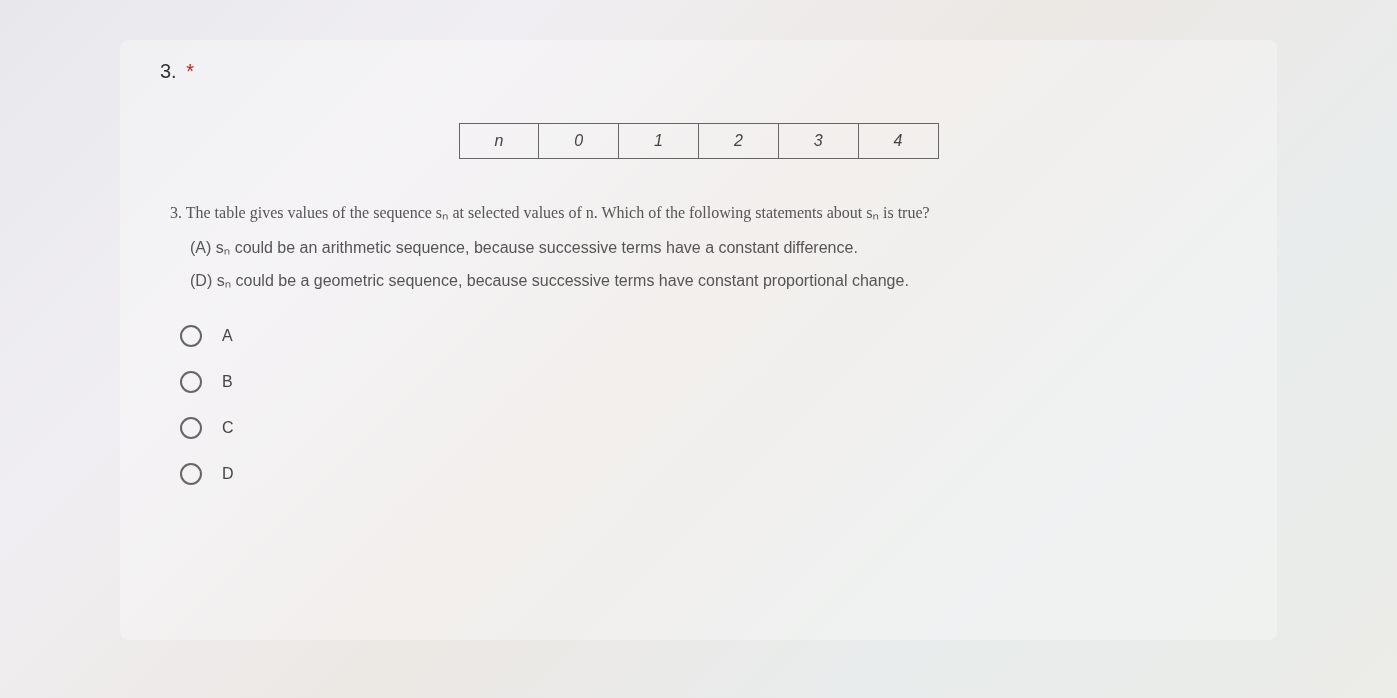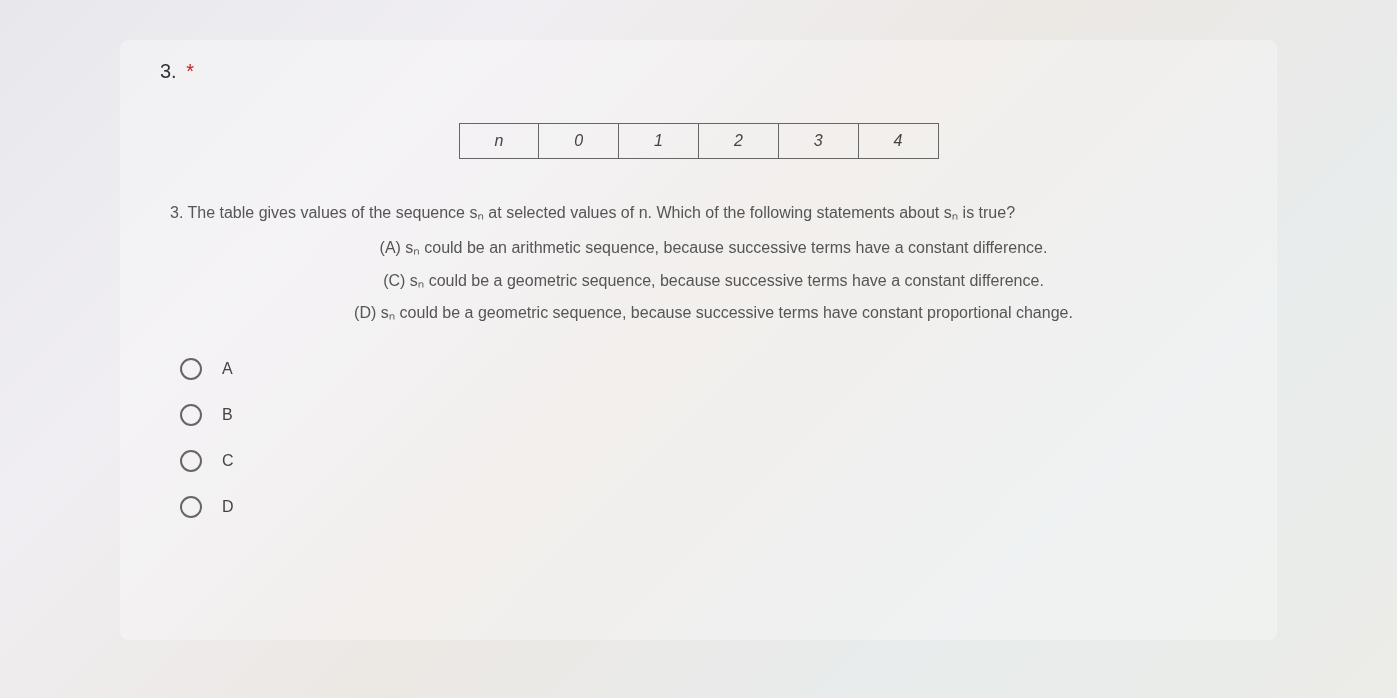--- a/index.html
+++ b/index.html
@@ -49,25 +49,25 @@
     }
     .question-text {
       font-size: 16px;
       color: #555;
       line-height: 1.8;
       margin-bottom: 30px;
       padding-left: 10px;
     }
     .question-prompt {
       margin-bottom: 6px;
+      font-family: Liberation Serif, serif;
     }
     .option-line {
       padding-left: 20px;
       margin-bottom: 4px;
-      text-align: center;
     }
     .radio-options {
       padding-left: 20px;
     }
     .radio-option {
       display: flex;
       align-items: center;
       margin-bottom: 24px;
     }
     .radio-circle {
@@ -102,21 +102,20 @@
       <td>2</td>
       <td>3</td>
       <td>4</td>
     </tr>
   </tbody>
     </table>
 
   <div class="question-text">
     <div class="question-prompt">3. The table gives values of the sequence sₙ at selected values of n. Which of the following statements about sₙ is true?</div>
     <div class="option-line">(A) sₙ could be an arithmetic sequence, because successive terms have a constant difference.</div>
-    <div class="option-line">(C) sₙ could be a geometric sequence, because successive terms have a constant difference.</div>
     <div class="option-line">(D) sₙ could be a geometric sequence, because successive terms have constant proportional change.</div>
   </div>
 
   <div class="radio-options">
     <div class="radio-option">
       <div class="radio-circle"></div>
       <span class="radio-label">A</span>
     </div>
     <div class="radio-option">
       <div class="radio-circle"></div>

